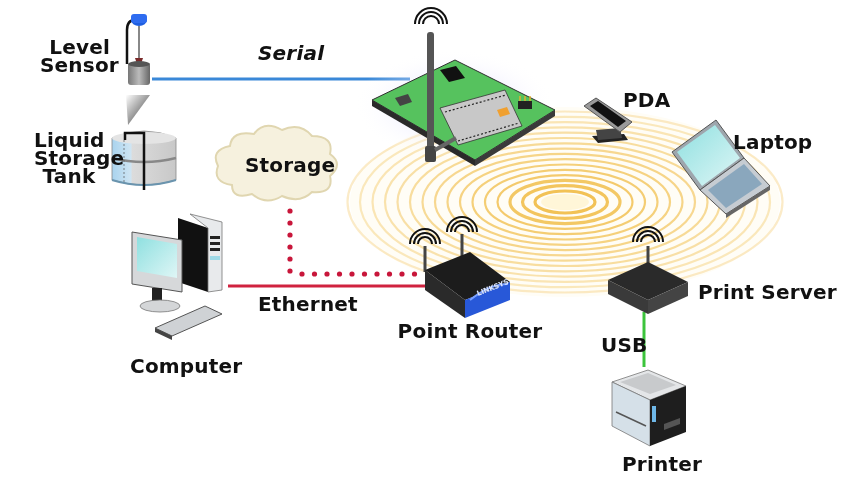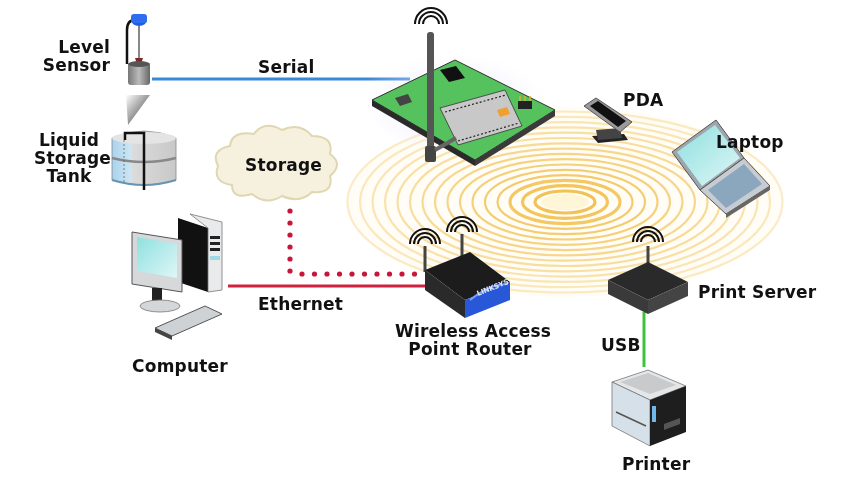--- a/index.html
+++ b/index.html
@@ -1,18 +1,18 @@
 <!DOCTYPE html>
 <html><head>
   <meta charset="utf-8">
   <style>
     html, body { margin: 0; padding: 0; background: #ffffff; }
     body { width: 844px; height: 484px; position: relative; overflow: hidden; font-family: "DejaVu Sans", sans-serif; }
     #stage { position: absolute; left: 0; top: 0; width: 844px; height: 484px; }
-    .lbl { position: absolute; font-family: "DejaVu Sans", sans-serif; font-weight: bold; color: #111; font-size: 17px; line-height: 18px; letter-spacing: 0.2px; white-space: nowrap; }
+    .lbl { position: absolute; font-family: "DejaVu Sans", sans-serif; font-weight: bold; color: #111; font-size: 20px; line-height: 18px; letter-spacing: 0.2px; white-space: nowrap; }
     .lbl.center { text-align: center; }
     .lbl.right { text-align: right; }
   </style>
 </head>
 <body>
 
 <svg id="stage" viewBox="0 0 844 484" xmlns="http://www.w3.org/2000/svg">
   <defs>
     <radialGradient id="glow" cx="50%" cy="50%" r="50%">
       <stop offset="0%" stop-color="#c9c6ff" stop-opacity="0.9"></stop>
@@ -212,28 +212,27 @@
   <div>Level</div>
   <div>Sensor</div>
 </div>
 <div class="lbl center" style="left:34px; top:131px; width:70px;">
   <div>Liquid</div>
   <div>Storage</div>
   <div>Tank</div>
 </div>
 <div class="lbl" style="left:245px; top:156px;">Storage</div>
 <div class="lbl" style="left:623px; top:91px;">PDA</div>
-<div class="lbl" style="left:716px; top:133px;text-align:right;">Laptop</div>
+<div class="lbl" style="left:733px; top:133px;text-align:right;">Laptop</div>
 <div class="lbl center" style="left:130px; top:357px; width:100px;">
   <div>Computer</div>
 </div>
 <div class="lbl center" style="left:395px; top:322px; width:150px;">
-  <div>Wireless Access</div>
   <div>Point Router</div>
 </div>
 <div class="lbl center" style="left:698px; top:283px; width:100px;">
   <div>Print Server</div>
 </div>
 <div class="lbl" style="left:622px; top:455px;">Printer</div>
 
-<div class="lbl" style="left:258px; top:58px;">Serial</div>
+<div class="lbl" style="left:258px; top:44px;font-style:italic;">Serial</div>
 <div class="lbl" style="left:258px; top:295px;">Ethernet</div>
 <div class="lbl" style="left:601px; top:336px;">USB</div>
 
 </body></html>

